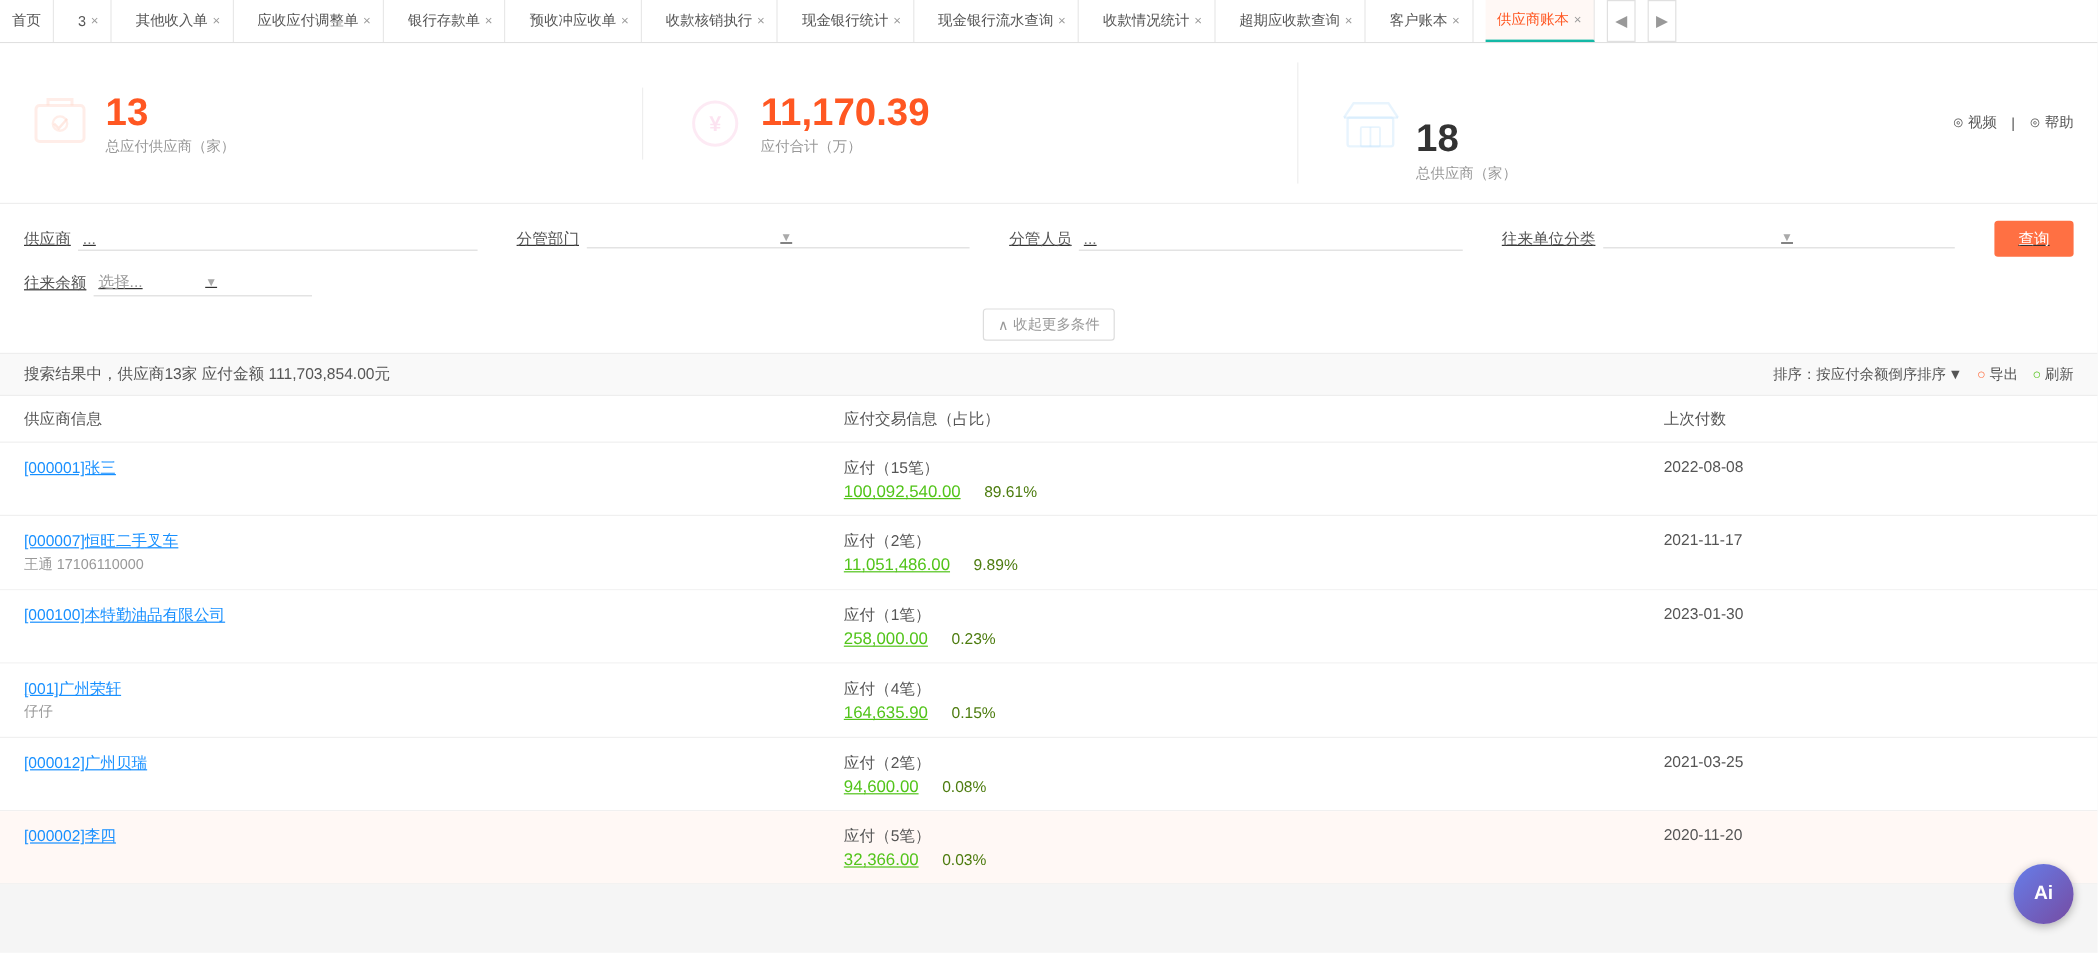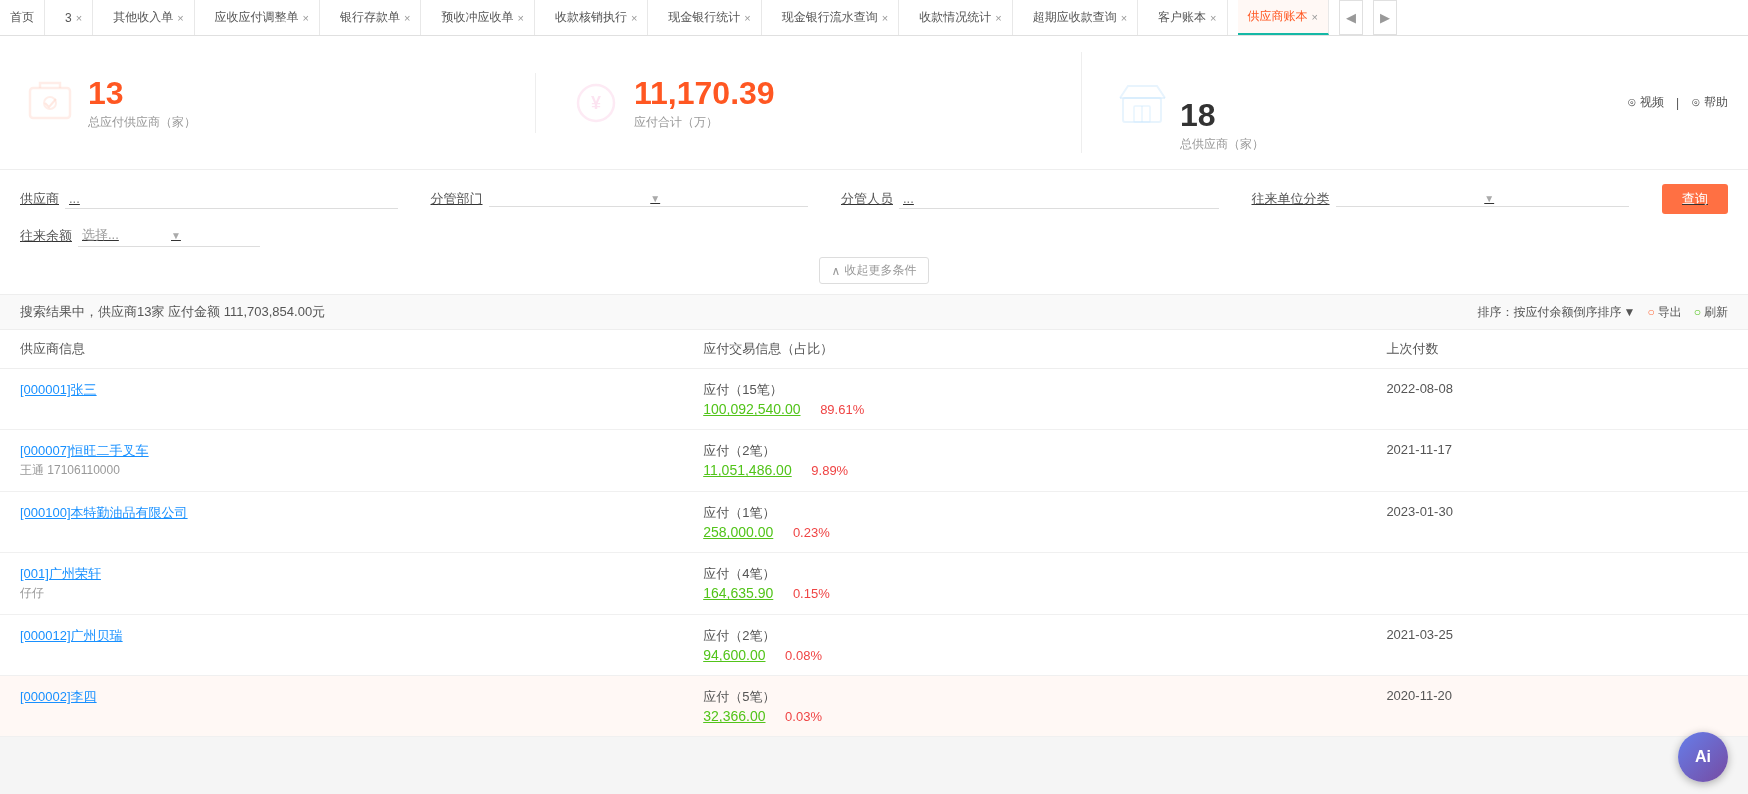--- a/index.html
+++ b/index.html
@@ -236,21 +236,21 @@
     .payable-info .amount {
       color: #52c41a;
       font-size: 14px;
       font-weight: 500;
       text-decoration: underline;
       cursor: pointer;
     }
     .payable-info .pct {
       display: inline-block;
       margin-left: 16px;
-      color: #ef4444;
+      color: #4d7c0f;
       font-size: 13px;
     }
     .last-pay {
       font-size: 13px;
       color: #555;
     }
 
     
     ::-webkit-scrollbar { width: 6px; height: 6px; }
     ::-webkit-scrollbar-thumb { background: #ddd; border-radius: 3px; }
@@ -518,15 +518,15 @@
     </div>
     <div class="payable-info">
       <div class="payable-label">应付（5笔）</div>
       <span class="amount">32,366.00</span>
       <span class="pct">0.03%</span>
     </div>
     <div class="last-pay">2020-11-20</div>
   </div>
 </div>
 
-<div style="position:fixed; bottom:12px; right:20px; width:50px; height:50px; background: linear-gradient(135deg, #667eea, #764ba2); border-radius: 50%; display:flex; align-items:center; justify-content:center; cursor:pointer; box-shadow: 0 2px 8px rgba(0,0,0,0.3);">
+<div style="position:fixed; bottom:24px; right:20px; width:50px; height:50px; background: linear-gradient(135deg, #667eea, #764ba2); border-radius: 50%; display:flex; align-items:center; justify-content:center; cursor:pointer; box-shadow: 0 2px 8px rgba(0,0,0,0.3);">
   <span style="color:white; font-size:16px; font-weight:bold;">Ai</span>
 </div>
 
 </body></html>

